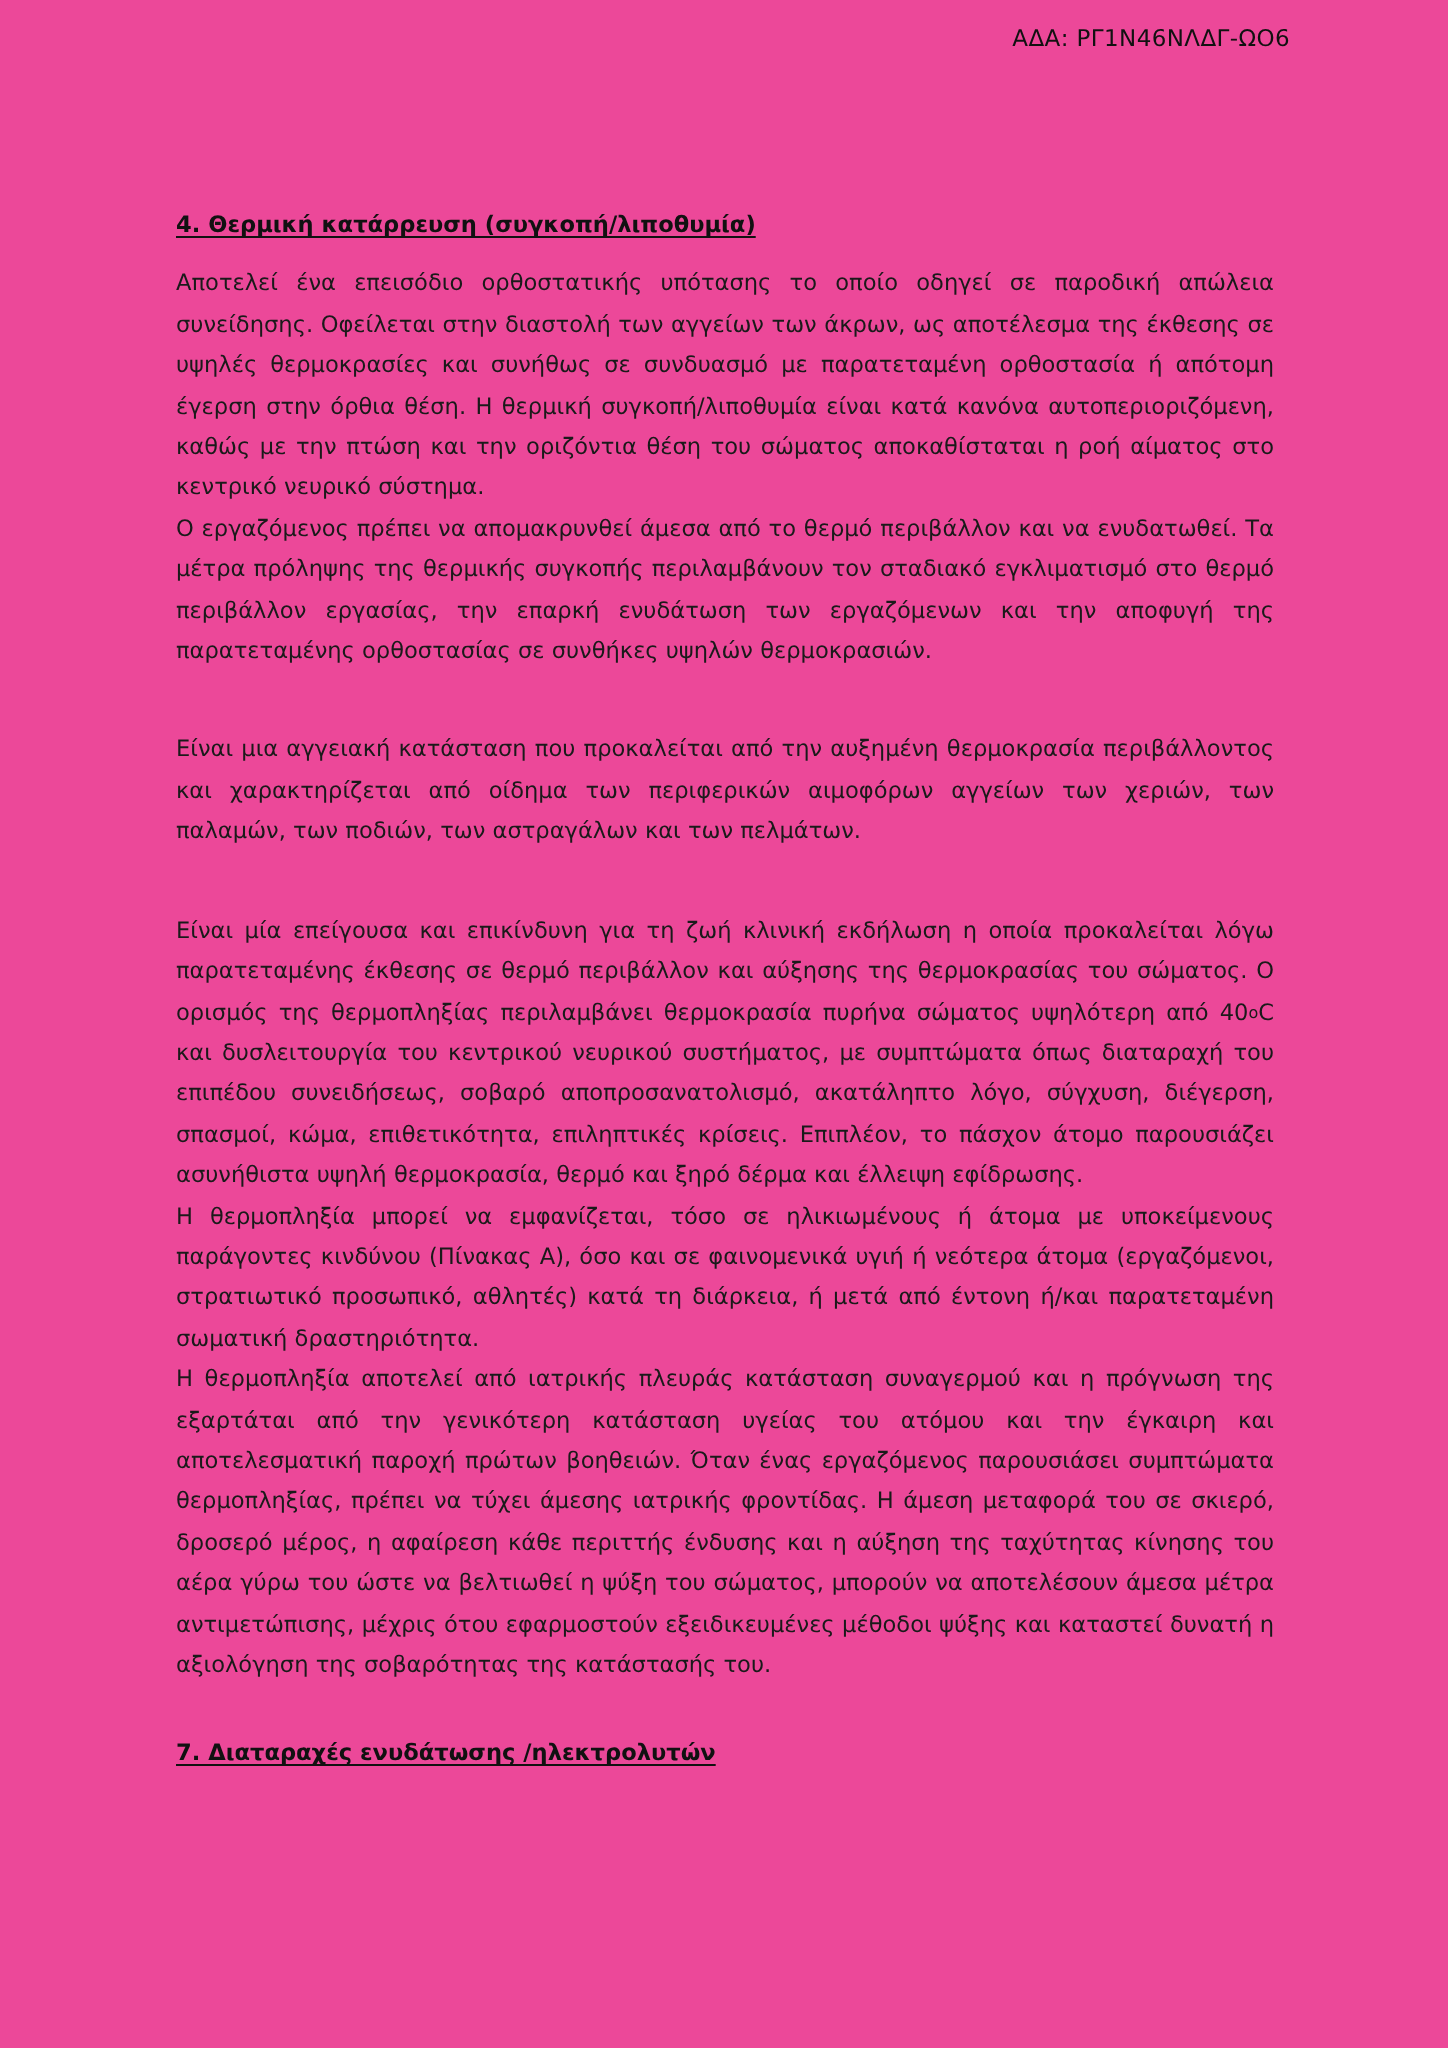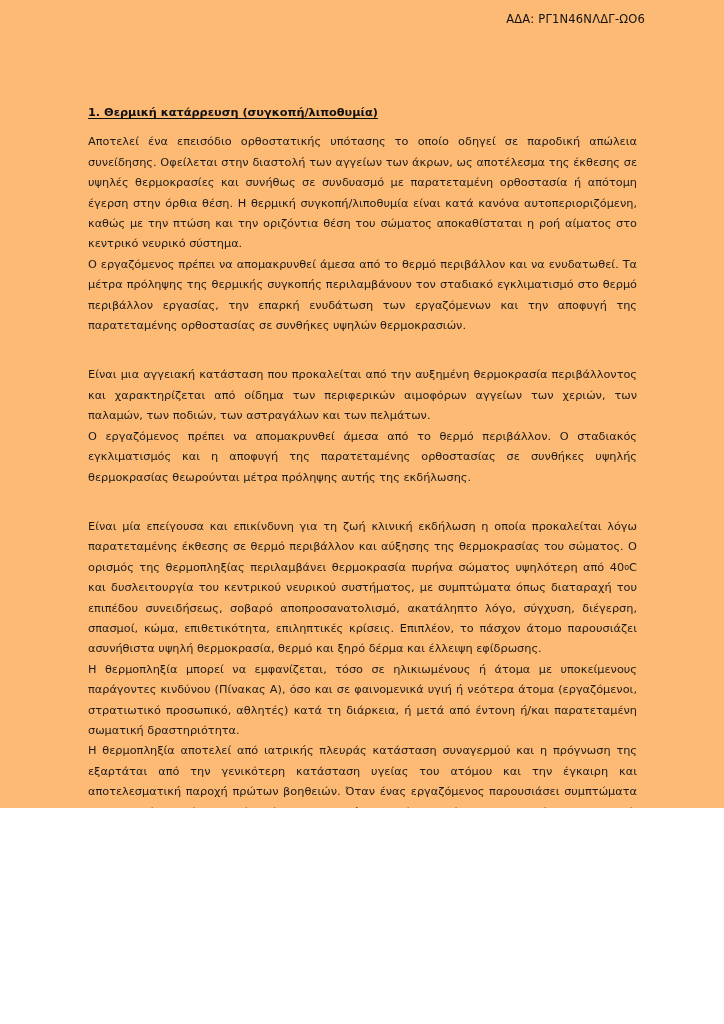--- a/index.html
+++ b/index.html
@@ -3,22 +3,22 @@
 <meta charset="utf-8">
 <style>
   html, body {
     margin: 0;
     padding: 0;
     background: #ffffff;
   }
   .page {
     position: relative;
     width: 724px;
-    height: 808px;
-    background: #fdba74;
+    height: 1024px;
+    background: #ec4899;
     overflow: hidden;
     font-family: "DejaVu Sans", "Liberation Sans", sans-serif;
     color: #1a1a1a;
   }
   .ada-header {
     position: absolute;
     top: 12px;
     right: 79px;
     font-size: 11.5px;
     letter-spacing: 0.2px;
@@ -71,31 +71,30 @@
 <div class="page">
 
   <div class="ada-header">ΑΔΑ: ΡΓ1Ν46ΝΛΔΓ-ΩΟ6</div>
 
   <div class="content">
 
 
     <div class="gap-md"></div>
 
     <div class="heading-wrap">
-      <span class="heading">1. Θερμική κατάρρευση (συγκοπή/λιποθυμία)</span>
+      <span class="heading">4. Θερμική κατάρρευση (συγκοπή/λιποθυμία)</span>
     </div>
     <div class="gap-sm"></div>
     <p class="para">Αποτελεί ένα επεισόδιο ορθοστατικής υπότασης το οποίο οδηγεί σε παροδική απώλεια συνείδησης. Οφείλεται στην διαστολή των αγγείων των άκρων, ως αποτέλεσμα της έκθεσης σε υψηλές θερμοκρασίες και συνήθως σε συνδυασμό με παρατεταμένη ορθοστασία ή απότομη έγερση στην όρθια θέση. Η θερμική συγκοπή/λιποθυμία είναι κατά κανόνα αυτοπεριοριζόμενη, καθώς με την πτώση και την οριζόντια θέση του σώματος αποκαθίσταται η ροή αίματος στο κεντρικό νευρικό σύστημα.</p>
     <p class="para">Ο εργαζόμενος πρέπει να απομακρυνθεί άμεσα από το θερμό περιβάλλον και να ενυδατωθεί. Τα μέτρα πρόληψης της θερμικής συγκοπής περιλαμβάνουν τον σταδιακό εγκλιματισμό στο θερμό περιβάλλον εργασίας, την επαρκή ενυδάτωση των εργαζόμενων και την αποφυγή της παρατεταμένης ορθοστασίας σε συνθήκες υψηλών θερμοκρασιών.</p>
 
     <div class="gap-lg"></div>
 
     <div class="gap-sm"></div>
     <p class="para">Είναι μια αγγειακή κατάσταση που προκαλείται από την αυξημένη θερμοκρασία περιβάλλοντος και χαρακτηρίζεται από οίδημα των περιφερικών αιμοφόρων αγγείων των χεριών, των παλαμών, των ποδιών, των αστραγάλων και των πελμάτων.</p>
-    <p class="para">Ο εργαζόμενος πρέπει να απομακρυνθεί άμεσα από το θερμό περιβάλλον. Ο σταδιακός εγκλιματισμός και η αποφυγή της παρατεταμένης ορθοστασίας σε συνθήκες υψηλής θερμοκρασίας θεωρούνται μέτρα πρόληψης αυτής της εκδήλωσης.</p>
 
     <div class="gap-lg"></div>
 
     <div class="gap-sm"></div>
 
     <p class="para"><span>Είναι μία επείγουσα και επικίνδυνη για τη ζωή κλινική εκδήλωση η οποία προκαλείται λόγω παρατεταμένης έκθεσης σε θερμό περιβάλλον και αύξησης της θερμοκρασίας του σώματος. Ο ορισμός της θερμοπληξίας περιλαμβάνει θερμοκρασία πυρήνα σώματος υψηλότερη από 40</span><span class="deg">ο</span><span>C</span><span> και δυσλειτουργία του κεντρικού νευρικού συστήματος, με συμπτώματα όπως διαταραχή του επιπέδου συνειδήσεως, σοβαρό αποπροσανατολισμό, ακατάληπτο λόγο, σύγχυση, διέγερση, σπασμοί, κώμα, επιθετικότητα, επιληπτικές κρίσεις. Επιπλέον, το πάσχον άτομο παρουσιάζει ασυνήθιστα υψηλή </span><span>θερμοκρασία, θερμό και ξηρό δέρμα και έλλειψη εφίδρωσης.</span></p>
 
     <p class="para">Η θερμοπληξία μπορεί να εμφανίζεται, τόσο σε ηλικιωμένους ή άτομα με υποκείμενους παράγοντες κινδύνου (Πίνακας Α), όσο και  σε φαινομενικά υγιή ή νεότερα άτομα (εργαζόμενοι, στρατιωτικό προσωπικό, αθλητές) κατά τη διάρκεια, ή μετά από έντονη ή/και παρατεταμένη σωματική δραστηριότητα.</p>
     <p class="para">Η θερμοπληξία αποτελεί από ιατρικής πλευράς κατάσταση συναγερμού και η πρόγνωση της εξαρτάται από την γενικότερη κατάσταση υγείας του ατόμου και την έγκαιρη και αποτελεσματική παροχή πρώτων βοηθειών. Όταν ένας εργαζόμενος παρουσιάσει συμπτώματα θερμοπληξίας, πρέπει να τύχει άμεσης ιατρικής φροντίδας. Η άμεση μεταφορά του σε σκιερό, δροσερό μέρος, η αφαίρεση κάθε περιττής ένδυσης και η αύξηση της ταχύτητας κίνησης του αέρα γύρω του ώστε να βελτιωθεί η ψύξη του σώματος, μπορούν να αποτελέσουν άμεσα μέτρα αντιμετώπισης, μέχρις ότου εφαρμοστούν εξειδικευμένες μέθοδοι ψύξης και καταστεί δυνατή η αξιολόγηση της σοβαρότητας της κατάστασής του.</p>
 

